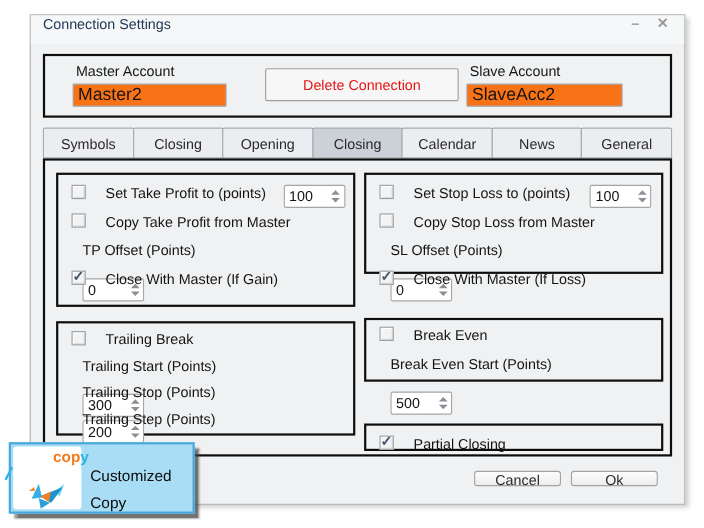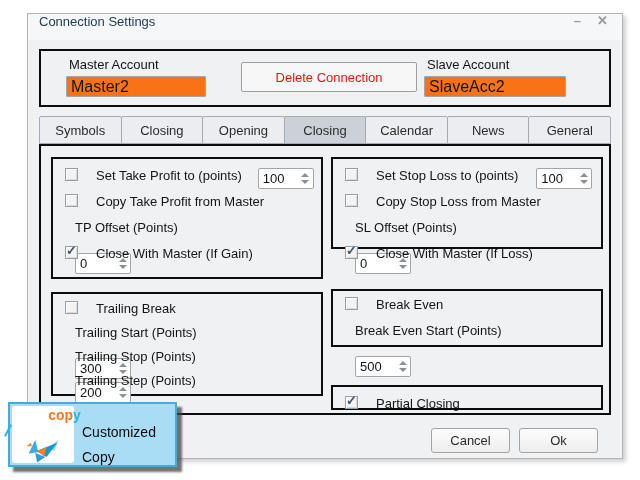--- a/index.html
+++ b/index.html
@@ -113,21 +113,21 @@
   .spin .arrows {
     width: 15px; height: 100%; display: flex; flex-direction: column;
     align-items: center; justify-content: center; gap: 3px; cursor: pointer;
   }
   .tri-up { width: 0; height: 0; border-left: 4px solid transparent; border-right: 4px solid transparent; border-bottom: 4px solid #8b8f96; }
   .tri-dn { width: 0; height: 0; border-left: 4px solid transparent; border-right: 4px solid transparent; border-top: 4px solid #8b8f96; }
 
   
   .footer { position: absolute; right: 24px; top: 414px; display: flex; gap: 9px; }
   .btn {
-    width: 79px; height: 25px;
+    width: 79px; height: 14px;
     background: linear-gradient(#fdfdfd, #ededed);
     border: 1px solid #a3a3a3; border-radius: 3px;
     font-family: "Liberation Sans", sans-serif;
     font-size: 13px; color: #2b2b2b; cursor: pointer;
   }
 
   
   .badge {
     position: absolute; left: 8px; top: 402px; width: 169px; height: 65px;
     background: #a9ddf5; border: 2px solid #49a9dd;

